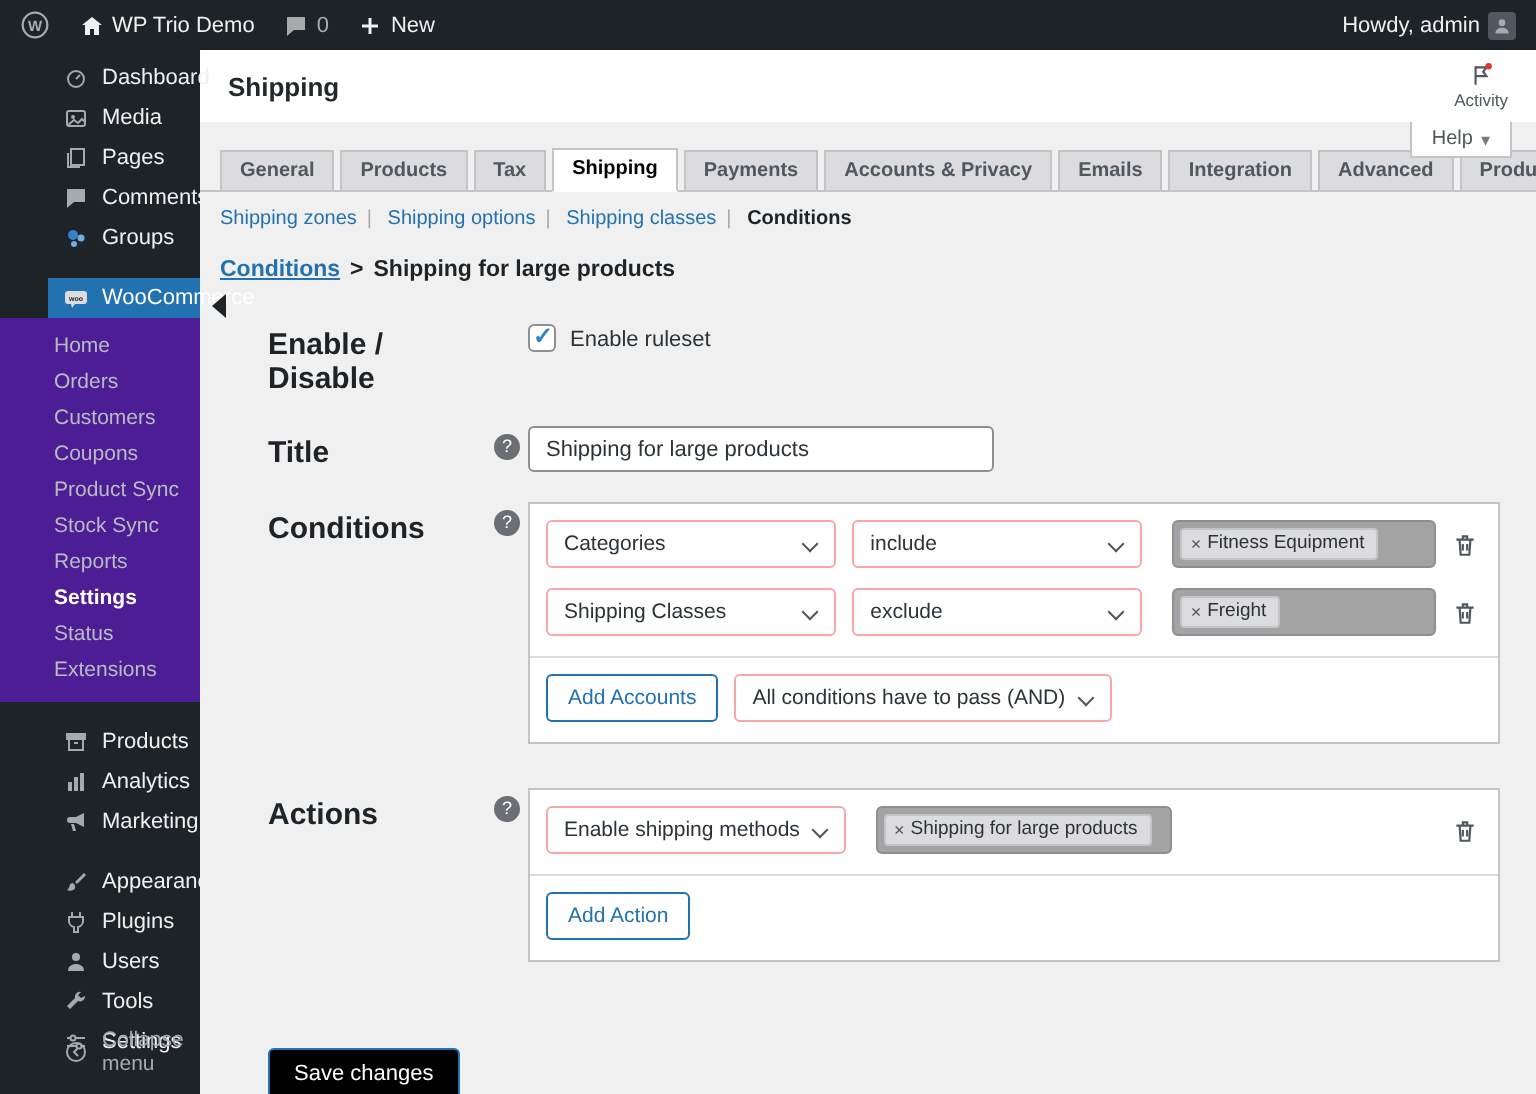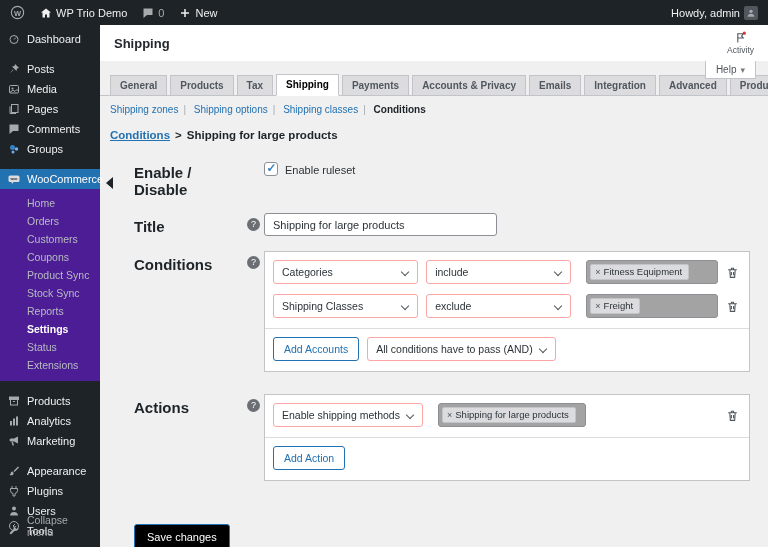--- a/index.html
+++ b/index.html
@@ -9,21 +9,21 @@
   
   #adminbar { position:absolute; left:0; top:0; right:0; height:25px; background:#1d2327; display:flex; align-items:center; padding:0 10px; gap:15px; z-index:20; }
   .ab-item { display:flex; align-items:center; gap:4px; color:#f0f0f1; font-size:11px; cursor:pointer; }
   .ab-item svg { display:block; }
   .ab-count { color:#a7aaad; }
   .ab-spacer { flex:1; }
   .ab-avatar { width:14px; height:14px; background:#50575e; border-radius:2px; display:flex; align-items:center; justify-content:center; }
 
   
   #sidebar { position:absolute; left:0; top:25px; width:100px; bottom:0; background:#1d2327; z-index:15; }
-  .menu-item { display:flex; align-items:center; gap:7px; padding:4px 4px 4px 8px; font-size:11px; color:#f0f0f1; cursor:pointer; }
+  .menu-item { display:flex; align-items:center; gap:7px; padding:4px 4px 4px 8px; font-size:11px; color:#f0f0f1; cursor:pointer;margin-left:24px; }
   .menu-item .micon { width:12px; height:12px; color:#a7aaad; flex:none; display:flex; align-items:center; justify-content:center; }
   .gap-top { margin-top:10px; }
   .menu-item.active-parent { background:#2271b1; color:#fff; }
   .menu-item.active-parent .micon { color:#fff; }
   .woo-arrow { position:absolute; left:100px; width:0; height:0; border:6px solid transparent; border-right:7px solid #1d2327; margin-top:-24px; transform:translateY(12px); }
   .submenu { background:#4c1d95; padding:5px 0 7px; }
   .submenu-item { display:block; padding:3px 6px 3px 27px; font-size:10.5px; color:#b8bcc0; cursor:pointer; }
   .submenu-item.current { color:#fff; font-weight:bold; }
   .collapse-item { position:absolute; bottom:5px; left:0; right:12px; color:#a7aaad; }
   .collapse-item .clabel { color:#a7aaad; font-size:10.5px; }
@@ -125,28 +125,20 @@
 <div id="sidebar">
   <div class="menu-item" style="padding-top:8px">
     <span class="micon">
         <svg width="12" height="12" viewBox="0 0 24 24" fill="none" stroke="currentColor" stroke-width="2">
           <circle cx="12" cy="13" r="8"></circle>
           <path d="M12 13l4-4"></path>
         </svg>
       </span>
     <span>Dashboard</span>
   </div>
-  <div class="menu-item gap-top">
-    <span class="micon">
-        <svg width="12" height="12" viewBox="0 0 24 24" fill="currentColor">
-          <path d="M14 2l8 8-4 1-1 5-9-9 5-1zM3 21l7-8 1 1z"></path>
-        </svg>
-      </span>
-    <span>Posts</span>
-  </div>
   <div class="menu-item">
     <span class="micon">
         <svg width="12" height="12" viewBox="0 0 24 24" fill="none" stroke="currentColor" stroke-width="2">
           <rect x="3" y="5" width="18" height="15" rx="2"></rect>
           <circle cx="9" cy="11" r="2" fill="currentColor" stroke="none"></circle>
           <path d="M4 19l6-5 4 3 4-4 3 3"></path>
         </svg>
       </span>
     <span>Media</span>
   </div>

